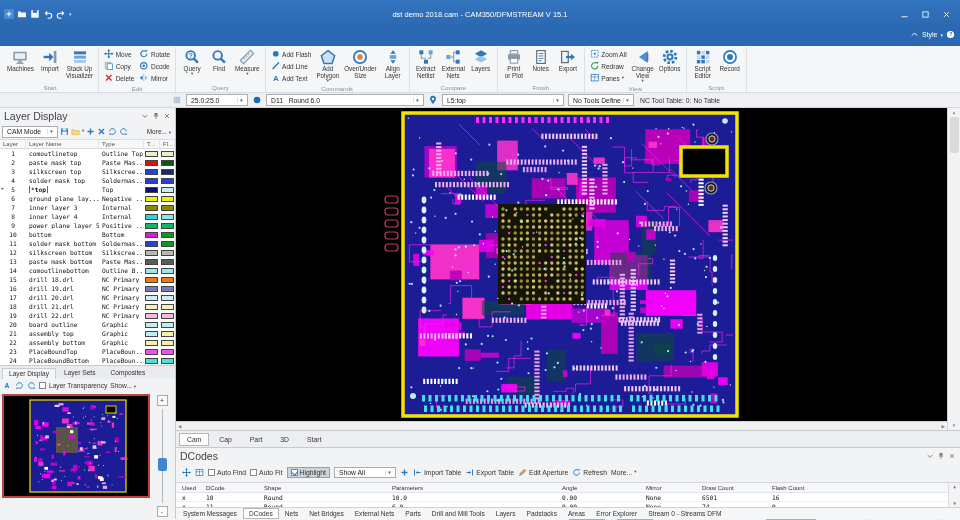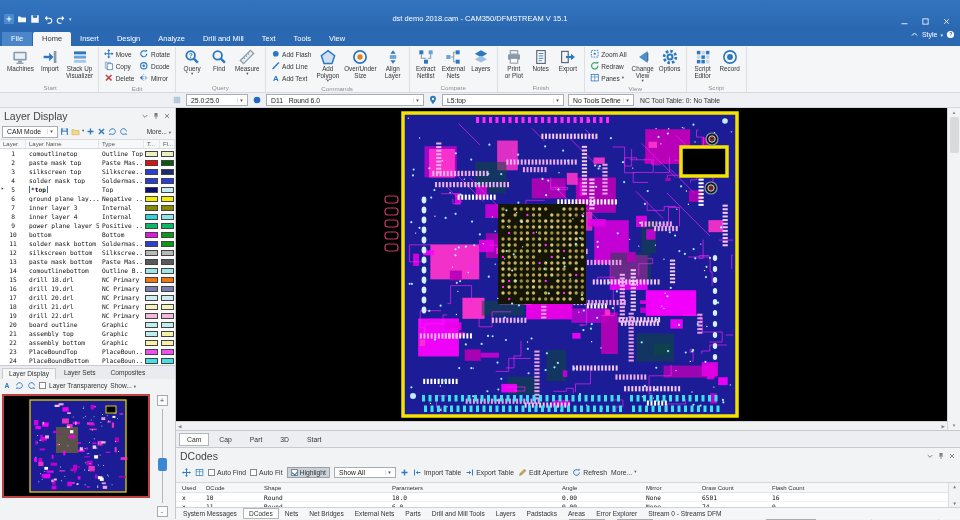--- a/index.html
+++ b/index.html
@@ -1,21 +1,21 @@
 <!DOCTYPE html>
 <html><head>
 <meta charset="utf-8">
 <style>
 *{box-sizing:border-box;margin:0;padding:0;}
 html,body{width:960px;height:520px;overflow:hidden;}
 body{font-family:"Liberation Sans",sans-serif;font-size:8px;color:#222;background:#e8e8e8;position:relative;}
 .ic{display:inline-flex;align-items:center;justify-content:center;}
 .ic svg{width:11px;height:11px;display:block;}
 
-.titlebar{height:17px;background:linear-gradient(#3374be,#2b68b2);display:flex;align-items:flex-start;padding:14px 4px;gap:3px;position:relative;}
+.titlebar{height:17px;background:linear-gradient(#3374be,#2b68b2);display:flex;align-items:center;padding:14px 4px;gap:3px;position:relative;}
 .qat{display:flex;align-items:center;gap:3px;}
 .qat .ic svg{width:10px;height:10px;}
 .qat-dd{color:#cfe0f0;font-size:5px;}
 .title{position:absolute;left:0;right:0;text-align:center;font-size:7.5px;color:#fff;pointer-events:none;}
 .wbtns{margin-left:auto;display:flex;gap:1px;z-index:2;}
 .wbtn{width:20px;height:14px;display:flex;align-items:center;justify-content:center;}
 .wbtn svg{width:9px;height:9px;}
 
 .menubar{height:18px;background:#2b68b2;display:flex;align-items:flex-end;padding:0 2px;position:relative;}
 .mtab{padding:2px 9px 3px;font-size:7.5px;color:#fff;white-space:nowrap;}
@@ -169,31 +169,20 @@
       </span>
     <span class="wbtn">
         <svg viewBox="0 0 12 12">
           <path d="M3 3l6 6M9 3L3 9" stroke="#fff" stroke-width="1.2"></path>
         </svg>
       </span>
   </div>
 </div>
 
 <div class="menubar">
-  <div id="menu-tabs" style="display:flex;align-items:flex-end;">
-      <div class="mtab file">File</div>
-      <div class="mtab active">Home</div>
-      <div class="mtab">Insert</div>
-      <div class="mtab">Design</div>
-      <div class="mtab">Analyze</div>
-      <div class="mtab">Drill and Mill</div>
-      <div class="mtab">Text</div>
-      <div class="mtab">Tools</div>
-      <div class="mtab">View</div>
-    </div>
   <div class="menu-right">
     <span class="ic">
         <svg viewBox="0 0 12 12">
           <path d="M2.5 7.5L6 4l3.5 3.5" fill="none" stroke="#fff" stroke-width="1.3"></path>
         </svg>
       </span>
     <span>Style</span>
     <span class="dd">▾</span>
     <span class="ic">
         <svg viewBox="0 0 12 12">

